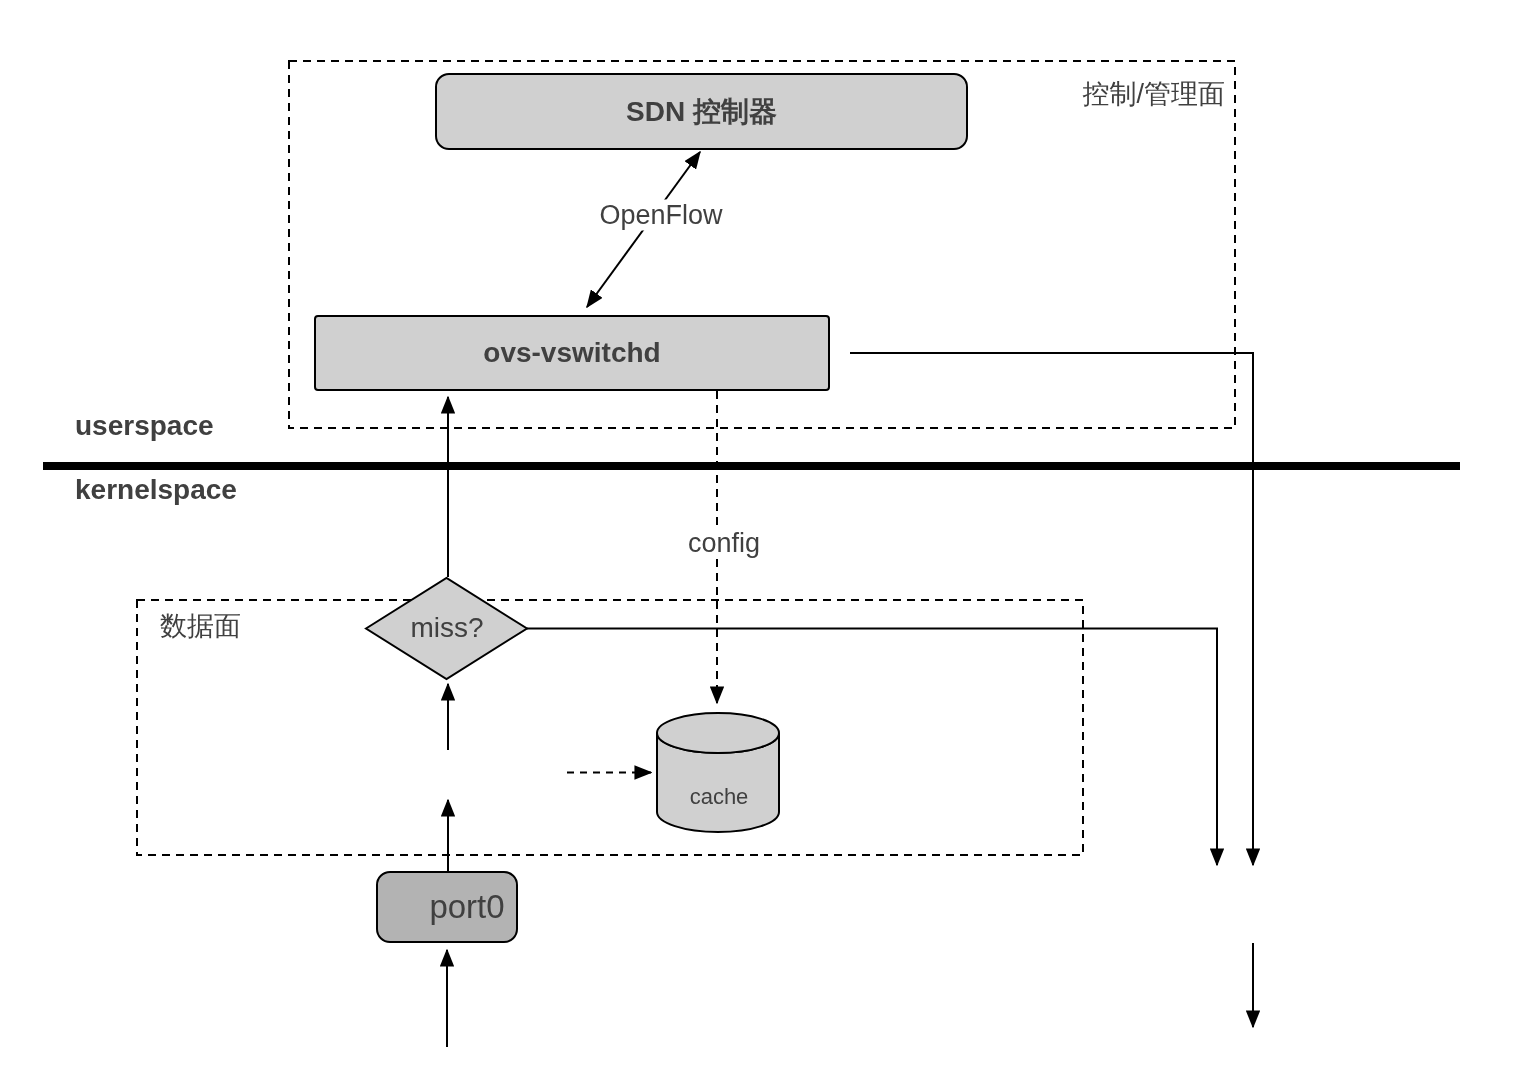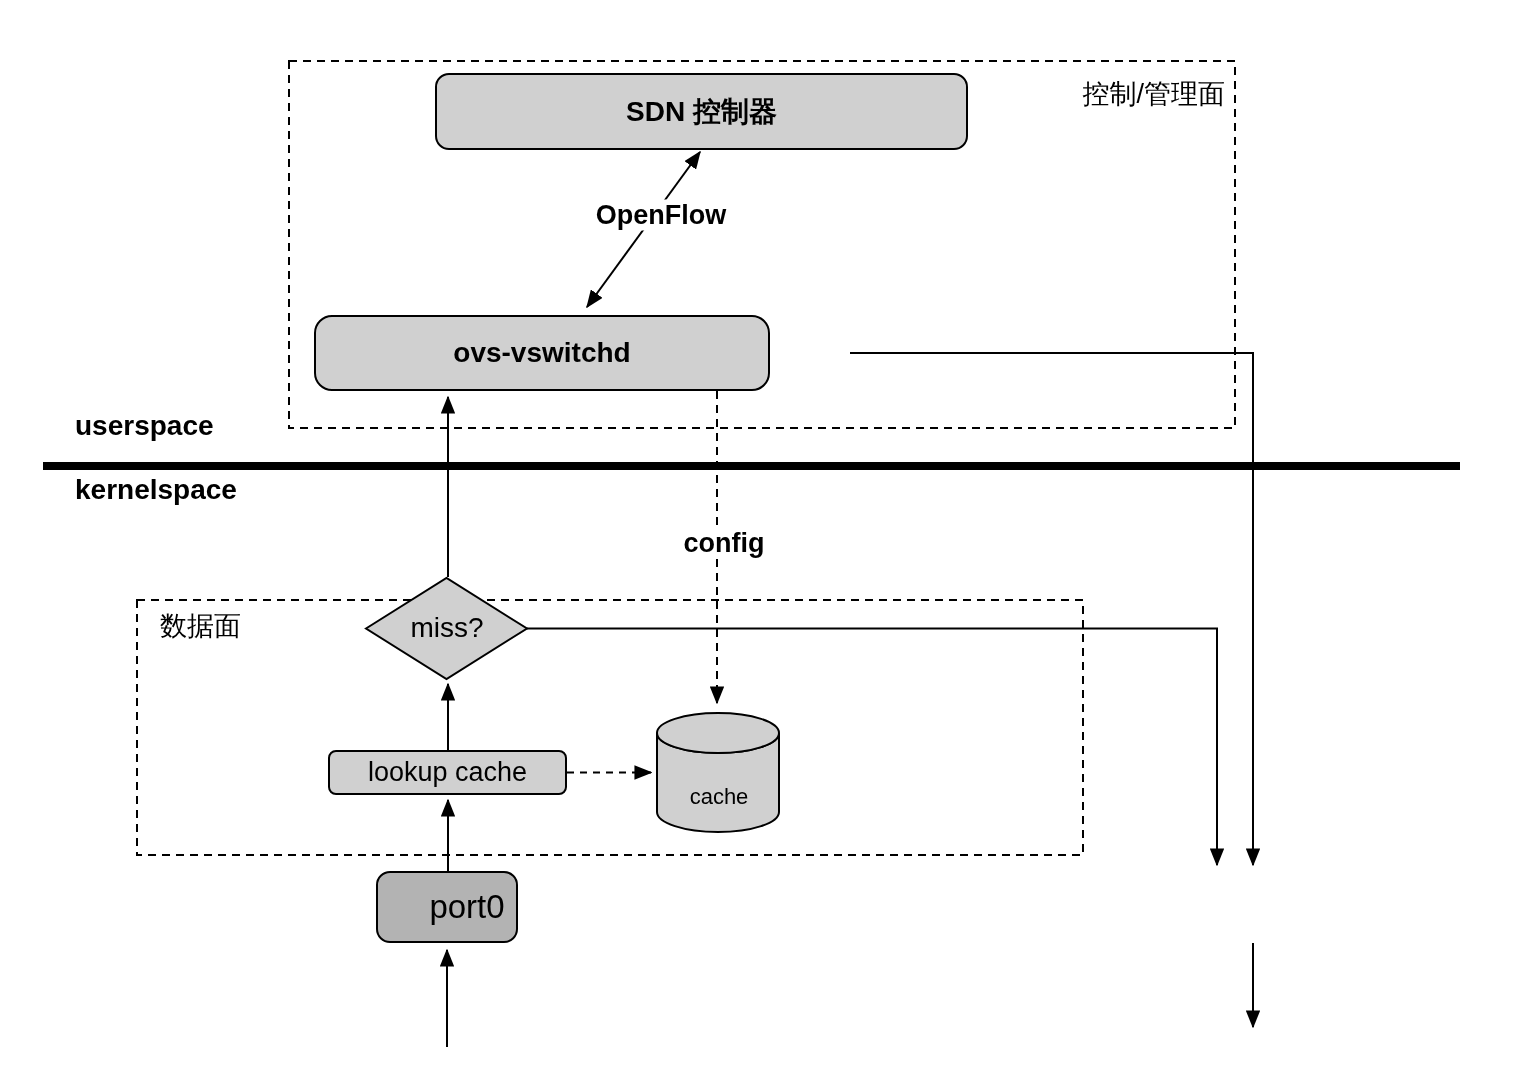--- a/index.html
+++ b/index.html
@@ -1,39 +1,39 @@
 <!DOCTYPE html>
 <html><head>
 <meta charset="utf-8">
 <style>
   html,body{margin:0;padding:0;background:#ffffff;}
   .stage{
     position:relative;width:1516px;height:1090px;background:#ffffff;overflow:hidden;
-    font-family:"Liberation Sans","DejaVu Sans",sans-serif;color:#000000;
+    font-family:"Liberation Sans","DejaVu Sans",sans-serif;color:#404040;
   }
   svg.layer{position:absolute;left:0;top:0;width:1516px;height:1090px;}
   .node{
     position:absolute;box-sizing:border-box;border:2px solid #000;
     display:flex;align-items:center;justify-content:center;text-align:center;
     background:#d0d0d0;z-index:2;
   }
   .node-sdn{left:435px;top:73px;width:533px;height:77px;border-radius:14px;font-size:28px;font-weight:bold;}
-  .node-ovs{left:314px;top:315px;width:456px;height:76px;border-radius:18px;font-size:28px;font-weight:bold;}
+  .node-ovs{left:314px;top:315px;width:516px;height:76px;border-radius:4px;font-size:28px;font-weight:bold;}
   .node-lookup{left:328px;top:750px;width:239px;height:45px;border-radius:8px;font-size:27px;}
   .node-port{border-radius:14px;font-size:33px;background:#b3b3b3;}
   .node-port0{left:376px;top:871px;width:142px;height:72px;padding-left:40px;}
   .node-port1{left:1183px;top:871px;width:141px;height:72px;}
   .label{position:absolute;z-index:3;white-space:nowrap;}
   .space-label{font-size:28px;font-weight:bold;}
   .lbl-userspace{left:75px;top:410px;}
   .lbl-kernelspace{left:75px;top:474px;}
   .plane-label{font-size:27px;}
   .lbl-control-plane{left:1225px;top:76px;transform:translateX(-100%);}
   .lbl-data-plane{left:160px;top:608px;}
-  .edge-label{background:#ffffff;padding:0 5px;transform:translate(-50%,-50%);font-size:27px;font-weight:bold;}
+  .edge-label{background:#ffffff;padding:0 5px;transform:translate(-50%,-50%);font-size:27px;}
   .lbl-openflow{left:661px;top:215px;}
   .lbl-config{left:724px;top:543px;}
   .shape-label{transform:translate(-50%,-50%);}
   .lbl-miss{left:447px;top:628px;font-size:28px;}
   .lbl-cache{left:719px;top:797px;font-size:22px;}
 </style>
 </head>
 <body>
 
 <div class="stage">
@@ -68,23 +68,20 @@
       <ellipse cx="718" cy="733" rx="61" ry="20" stroke="#000" stroke-width="2" fill="#d0d0d0"></ellipse>
     </g>
   </svg>
 
   <div class="node node-sdn" style="background-color: rgb(208, 208, 208);">
     <span>SDN 控制器</span>
   </div>
   <div class="node node-ovs" style="background-color: rgb(208, 208, 208);">
     <span>ovs-vswitchd</span>
   </div>
-  <div class="node node-lookup" style="background-color: rgb(208, 208, 208);">
-    <span>lookup cache</span>
-  </div>
   <div class="node node-port node-port0" style="background-color: rgb(179, 179, 179);">
     <span>port0</span>
   </div>
 
   <div class="label plane-label lbl-control-plane">控制/管理面</div>
   <div class="label plane-label lbl-data-plane">数据面</div>
   <div class="label space-label lbl-userspace">userspace</div>
   <div class="label space-label lbl-kernelspace">kernelspace</div>
 
   <div class="label edge-label lbl-openflow">OpenFlow</div>

